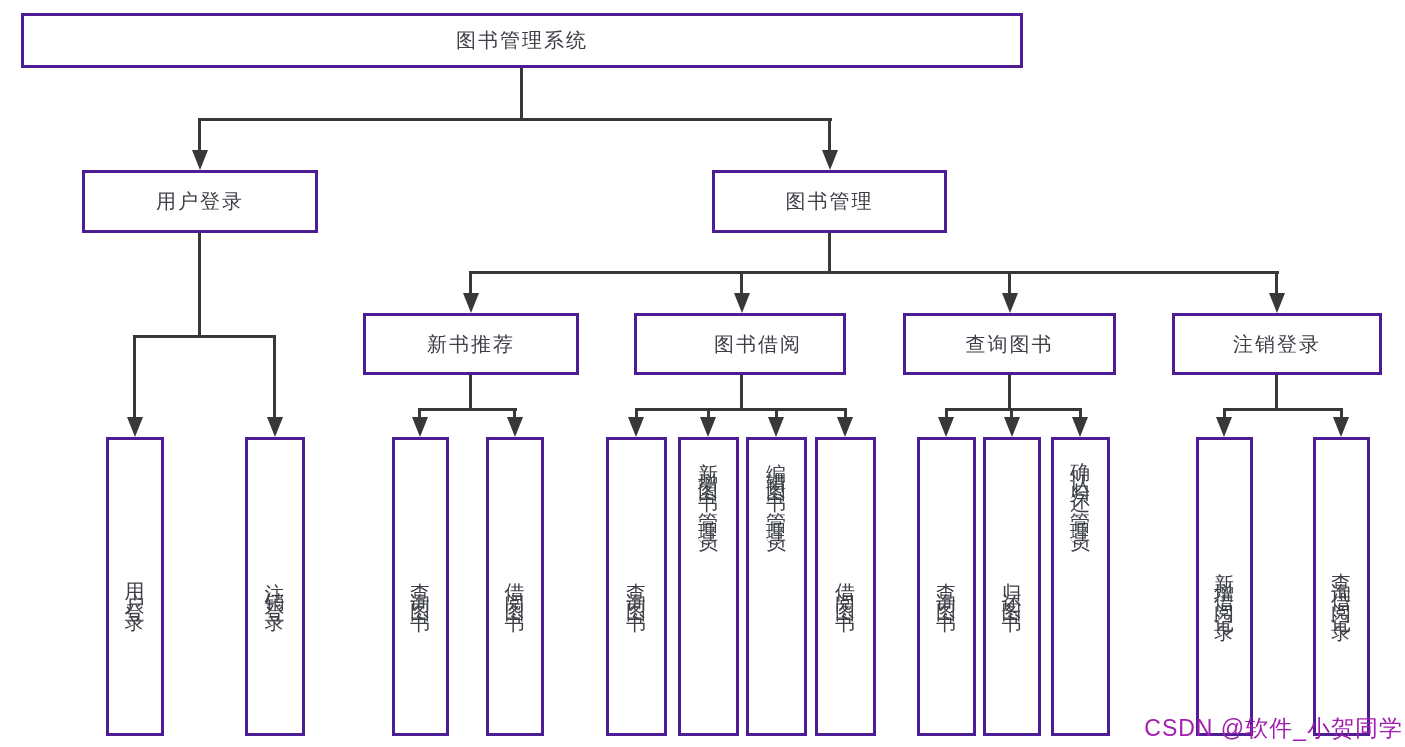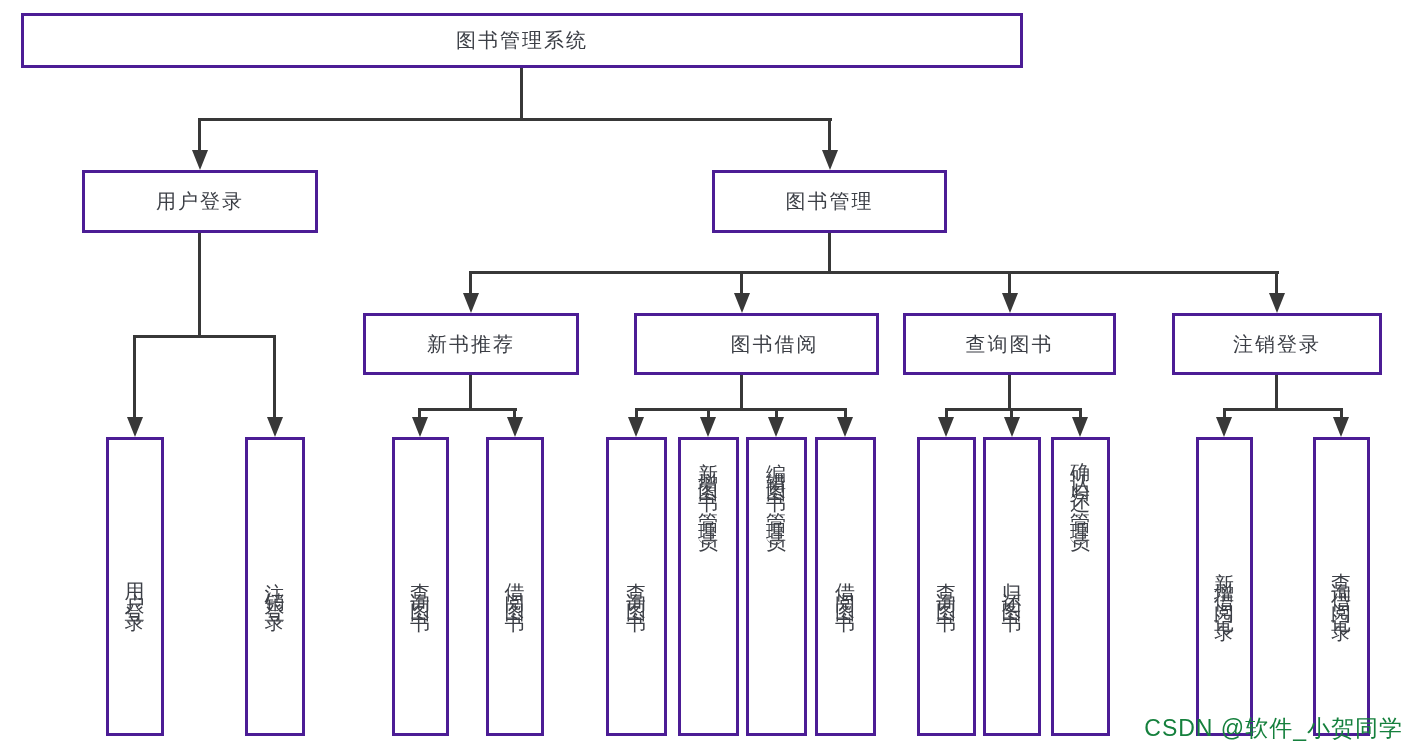--- a/index.html
+++ b/index.html
@@ -21,21 +21,21 @@
   .line{position:absolute;background:#383838;}
   .hline{height:3px;}
   .vline{width:3px;}
   .arrowhead{
     position:absolute;width:0;height:0;
     border-left:8px solid transparent;border-right:8px solid transparent;
     border-top:20px solid #383838;
   }
   .watermark{
     position:absolute;right:2px;top:713px;
-    font-size:23px;color:#15803d;letter-spacing:1px;white-space:nowrap;
+    font-size:23px;color:#a21caf;letter-spacing:1px;white-space:nowrap;
   }
 </style>
 </head>
 <body>
 
 <div id="stage">
 
   <div class="box" style="left:21px;top:13px;width:1002px;height:55px;">
     <span class="hlabel">图书管理系统</span>
   </div>
@@ -68,21 +68,21 @@
   <div class="line vline" style="left:740px;top:271px;height:24px;"></div>
   <div class="arrowhead" style="left:734px;top:293px;"></div>
   <div class="line vline" style="left:1008px;top:271px;height:24px;"></div>
   <div class="arrowhead" style="left:1002px;top:293px;"></div>
   <div class="line vline" style="left:1275px;top:271px;height:24px;"></div>
   <div class="arrowhead" style="left:1269px;top:293px;"></div>
 
   <div class="box" style="left:363px;top:313px;width:216px;height:62px;">
     <span class="hlabel">新书推荐</span>
   </div>
-  <div class="box" style="left:634px;top:313px;width:245px;height:62px;padding-left:36px;">
+  <div class="box" style="left:634px;top:313px;width:212px;height:62px;padding-left:36px;">
     <span class="hlabel">图书借阅</span>
   </div>
   <div class="box" style="left:903px;top:313px;width:213px;height:62px;">
     <span class="hlabel">查询图书</span>
   </div>
   <div class="box" style="left:1172px;top:313px;width:210px;height:62px;">
     <span class="hlabel">注销登录</span>
   </div>
 
   <div class="line vline" style="left:469px;top:375px;height:36px;"></div>

